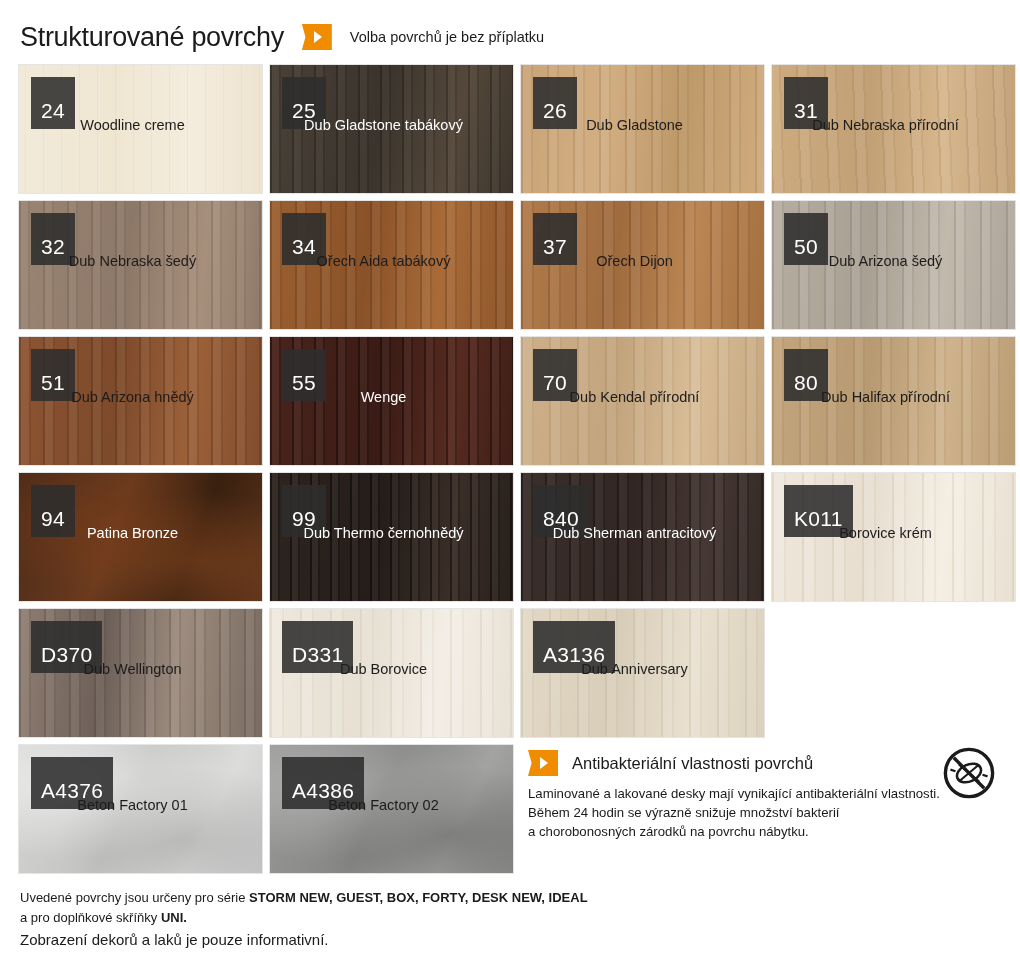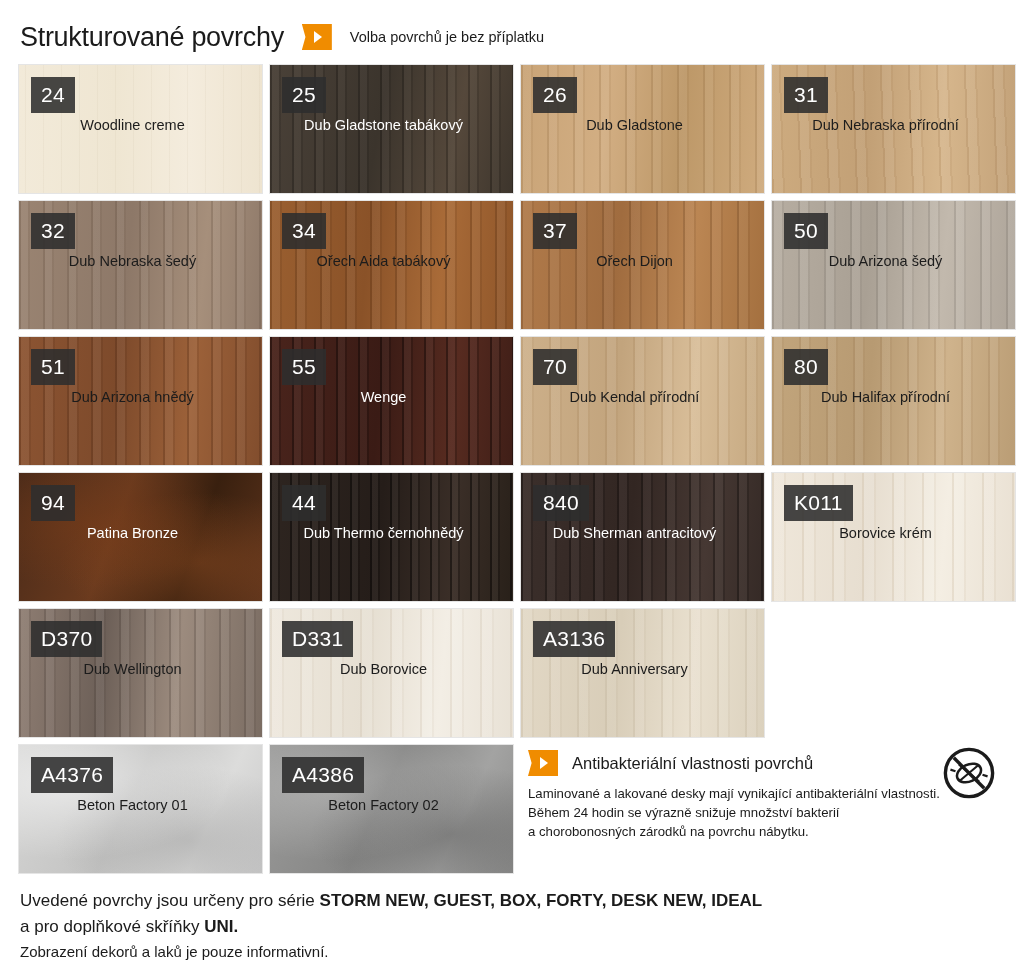--- a/index.html
+++ b/index.html
@@ -72,21 +72,21 @@
     position: absolute;
     inset: 0;
   }
   .code {
     position: absolute;
     top: 12px; left: 12px;
     background: rgba(45,45,45,0.88);
     color: #ffffff;
     font-size: 21px;
     line-height: 1;
-    padding: 7px 10px 8px 10px;
+    padding: 23px 10px 8px 10px;
     letter-spacing: 0.3px;
   }
   .name {
     position: absolute;
     left: 0; right: 16px;
     top: 52px;
     text-align: center;
     font-size: 14.5px;
     line-height: 1.2;
     padding: 0 8px;
@@ -126,21 +126,21 @@
     top: 2px; right: 20px;
     width: 54px; height: 54px;
   }
 
   
   .footer {
     margin-top: 14px;
     padding-left: 2px;
   }
   .footer .line1 {
-    font-size: 17px;
+    font-size: 13px;
     line-height: 1.5;
     color: #1b1b1b;
   }
   .footer .line1 b { font-weight: 700; }
   .footer .line2 {
     margin-top: 4px;
     font-size: 15px;
     color: #1b1b1b;
   }
 </style>
@@ -259,21 +259,21 @@
         radial-gradient(ellipse at 75% 70%, rgba(150,80,35,0.45), rgba(0,0,0,0) 55%),
         linear-gradient(110deg,#4b2b19,#6a3a1e 40%,#39200f 70%,#5a321b);"></div>
       <div class="code">94</div>
       <div class="name white">Patina Bronze</div>
     </div>
 
     <div class="swatch">
       <div class="tex" style="background:
         repeating-linear-gradient(90deg, rgba(0,0,0,0.40) 0 2px, rgba(255,255,255,0.04) 2px 8px, rgba(0,0,0,0.22) 8px 10px, rgba(255,255,255,0) 10px 20px),
         linear-gradient(95deg,#2e2520,#251d19 45%,#3a2e27 75%,#282019);"></div>
-      <div class="code">44</div>
+      <div class="code">99</div>
       <div class="name white">Dub Thermo černohnědý</div>
     </div>
 
     <div class="swatch">
       <div class="tex" style="background:
         repeating-linear-gradient(90deg, rgba(0,0,0,0.30) 0 2px, rgba(255,255,255,0.04) 2px 10px, rgba(0,0,0,0.18) 10px 12px, rgba(255,255,255,0) 12px 24px),
         linear-gradient(95deg,#3b2f2b,#322622 45%,#463833 75%,#352a26);"></div>
       <div class="code">840</div>
       <div class="name white">Dub Sherman antracitový</div>
     </div>

